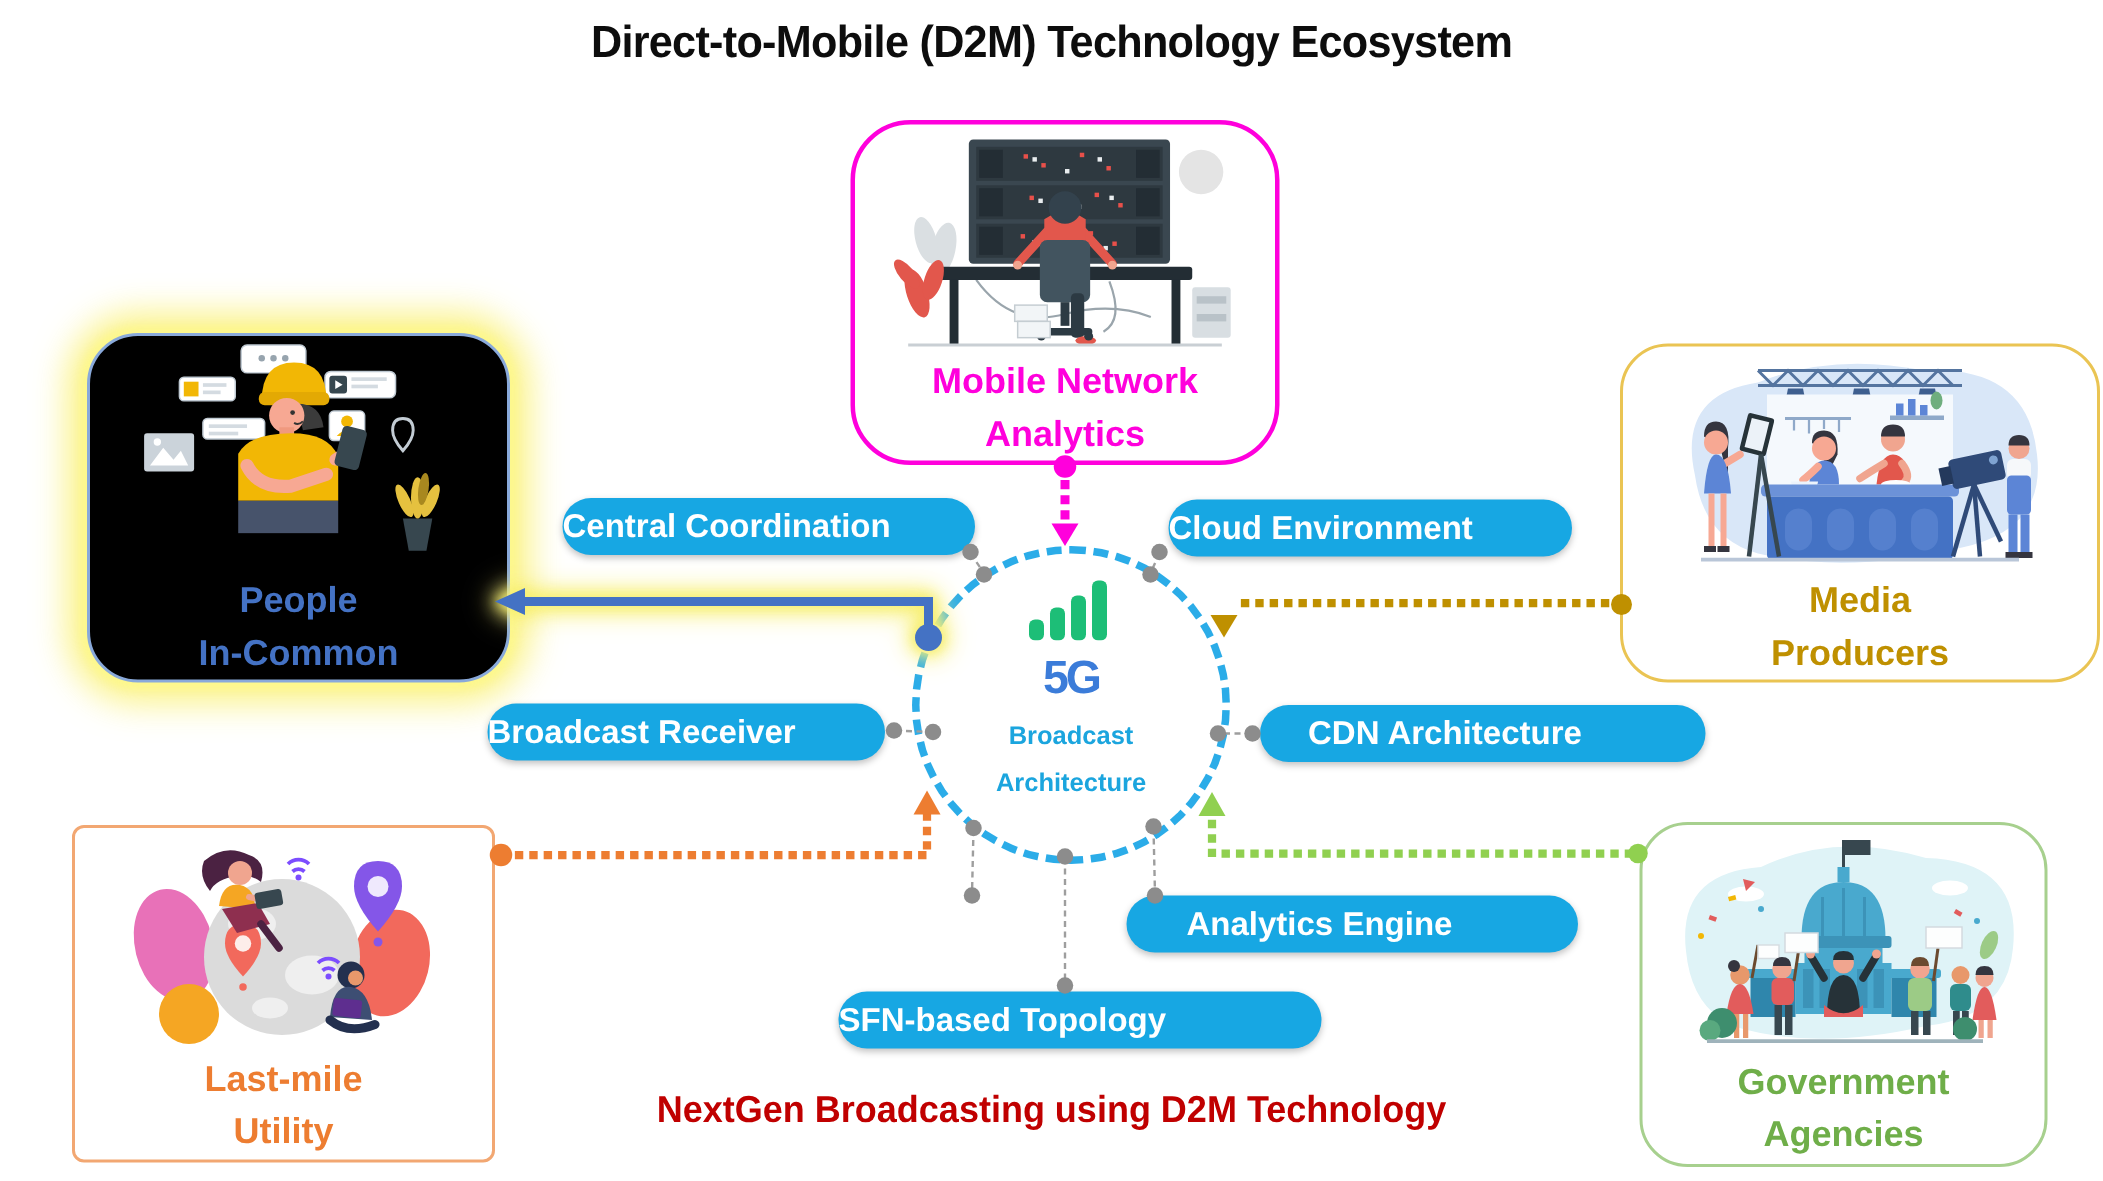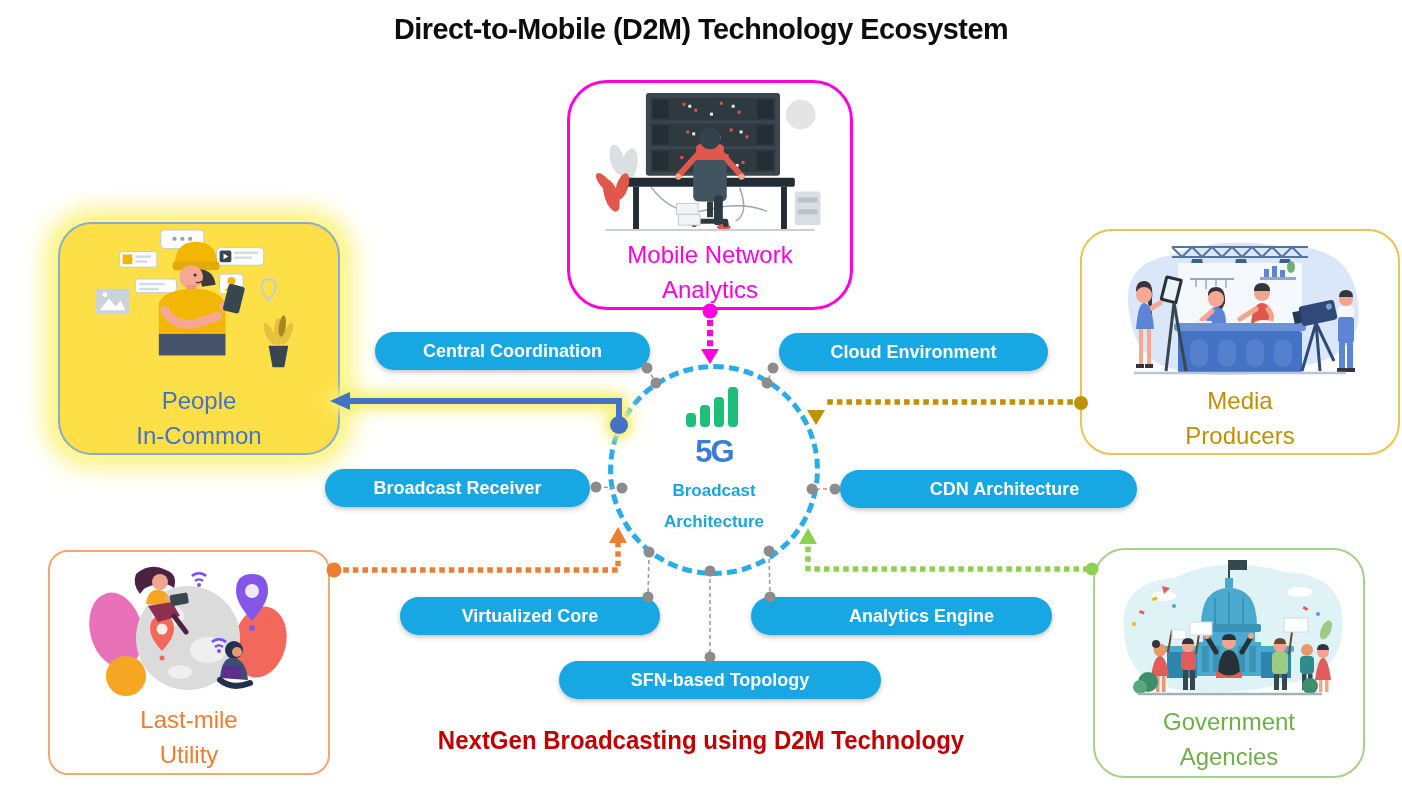--- a/index.html
+++ b/index.html
@@ -5,43 +5,43 @@
   html,body{margin:0;padding:0;background:#fff;}
   .canvas{position:relative;width:1402px;height:787px;background:#fff;overflow:hidden;
           font-family:"Liberation Sans",sans-serif;}
   .title{position:absolute;top:12px;left:0;width:100%;text-align:center;margin:0;
          font-size:30px;font-weight:bold;color:#0d0d0d;letter-spacing:-0.5px;transform:scaleX(0.96);}
   .footer-note{position:absolute;top:726px;left:0;width:100%;text-align:center;
          font-size:25px;font-weight:bold;color:#C00000;transform:scaleX(0.96);}
   
   .node{position:absolute;display:flex;flex-direction:column;align-items:center;
         background:#fff;box-sizing:border-box;z-index:1;}
-  .node .label{text-align:center;font-weight:normal;font-size:24px;line-height:35px;}
+  .node .label{text-align:center;font-weight:bold;font-size:24px;line-height:35px;}
   .node .label span{display:block;}
   .node.mno{left:567px;top:80px;width:286px;height:230px;border:3px solid #FF00DC;border-radius:40px;}
   .node.mno .label{color:#FF00DC;margin-top:4px;}
-  .node.people{left:58px;top:222px;width:282px;height:233px;background:#fde047;
+  .node.people{left:58px;top:222px;width:282px;height:233px;background:#000000;
         border:2px solid #89A9DA;border-radius:34px;
         box-shadow:0 0 6px 4px rgba(253,248,140,0.95),0 0 22px 14px rgba(250,240,110,0.8);}
   .node.people .label{color:#4472C4;margin-top:6px;}
   .node.media{left:1080px;top:229px;width:320px;height:226px;border:2px solid #EAC453;border-radius:32px;}
   .node.media .label{color:#BF9000;margin-top:2px;}
-  .node.lastmile{left:48px;top:550px;width:282px;height:225px;border:2px solid #F2A772;border-radius:20px;}
+  .node.lastmile{left:48px;top:550px;width:282px;height:225px;border:2px solid #F2A772;border-radius:8px;}
   .node.lastmile .label{color:#ED7D31;margin-top:2px;}
   .node.gov{left:1093px;top:548px;width:272px;height:230px;border:2px solid #A7D08E;border-radius:32px;}
   .node.gov .label{color:#6FAE49;margin-top:2px;}
   
   .hub{position:absolute;left:608px;top:364px;width:212px;height:212px;box-sizing:border-box;
        border:5px dashed #2BACE8;border-radius:50%;background:#fff;display:flex;
        flex-direction:column;align-items:center;padding-top:16px;z-index:2;}
   .hub .fiveg{font-size:31px;font-weight:800;color:#3B7CD9;line-height:46px;margin-top:2px;letter-spacing:-2px;}
   .hub .hub-line{font-size:17px;font-weight:bold;color:#1BA5DE;line-height:31px;}
   
-  .pill{position:absolute;height:38px;display:flex;align-items:center;justify-content:center;
-        background:#17A7E3;color:#fff;font-weight:bold;font-size:18px;border-radius:24px;
+  .pill{position:absolute;height:38px;display:flex;align-items:center;justify-content:flex-start;
+        background:#17A7E3;color:#fff;font-weight:bold;font-size:22px;border-radius:24px;
         box-shadow:0 2px 5px rgba(0,0,0,0.25);z-index:2;}
   .pill.p-central{left:375px;top:332px;width:275px;}
   .pill.p-cloud{left:779px;top:333px;width:269px;}
   .pill.p-receiver{left:325px;top:469px;width:265px;}
   .pill.p-cdn{left:840px;top:470px;width:265px;padding-left:32px;}
   .pill.p-core{left:400px;top:597px;width:260px;}
   .pill.p-analytics{left:751px;top:597px;width:261px;padding-left:40px;}
   .pill.p-sfn{left:559px;top:661px;width:322px;}
   .overlay{position:absolute;left:0;top:0;z-index:3;pointer-events:none;}
   .illus{display:block;}
@@ -427,23 +427,20 @@
   </div>
   <div class="pill p-cloud">
     <span>Cloud Environment</span>
   </div>
   <div class="pill p-receiver">
     <span>Broadcast Receiver</span>
   </div>
   <div class="pill p-cdn">
     <span>CDN Architecture</span>
   </div>
-  <div class="pill p-core">
-    <span>Virtualized Core</span>
-  </div>
   <div class="pill p-analytics">
     <span>Analytics Engine</span>
   </div>
   <div class="pill p-sfn">
     <span>SFN-based Topology</span>
   </div>
 
   <svg class="overlay" width="1402" height="787" viewBox="0 0 1402 787">
     <g stroke="#9E9E9E" stroke-width="1.6" stroke-dasharray="4 3" fill="none">
       <line x1="647" y1="369" x2="656" y2="382"></line>

